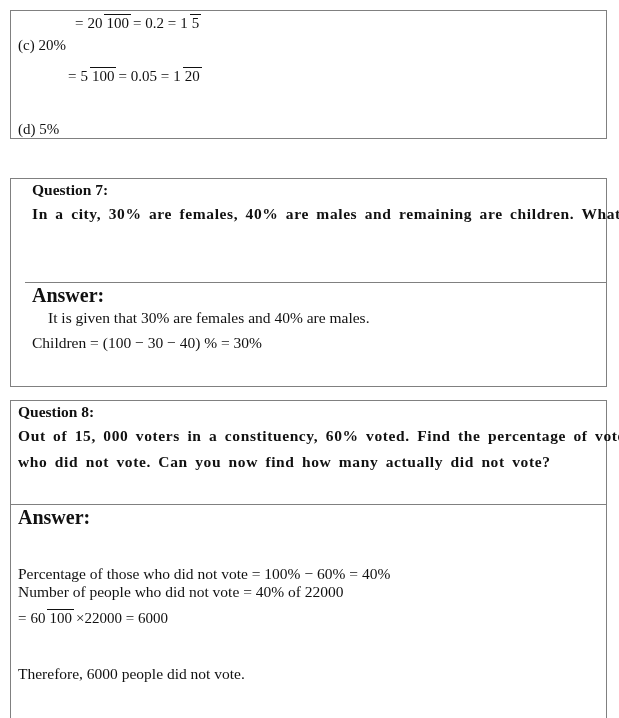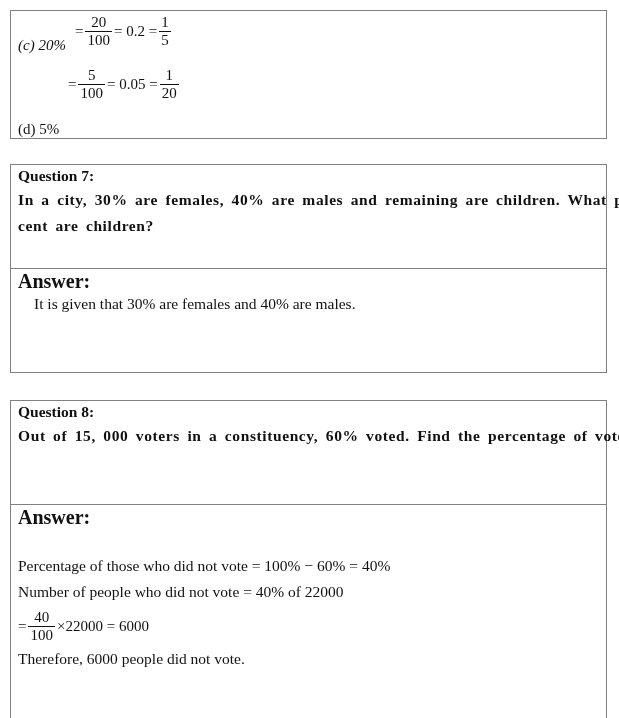--- a/index.html
+++ b/index.html
@@ -75,21 +75,20 @@
     .math {
       position: absolute;
       display: inline-flex;
       align-items: center;
       font-family: "Liberation Serif", "DejaVu Serif", serif;
       font-size: 15px;
       white-space: nowrap;
     }
     .frac {
       display: inline-flex;
-      flex-direction: column;
       align-items: center;
       margin: 0 2px;
       line-height: 17px;
     }
     .frac .num {
       padding: 0 2px;
     }
     .frac .den {
       border-top: 1px solid #111;
       padding: 0 2px;
@@ -109,65 +108,66 @@
     <span class="frac">
       <span class="num">20</span>
       <span class="den">100</span>
     </span>
     <span>= 0.2 =</span>
     <span class="frac">
       <span class="num">1</span>
       <span class="den">5</span>
     </span>
   </div>
-  <div class="optlabel" style="left:7px; top:26px;font-style:italic;">(c) 20%</div>
+  <div class="optlabel" style="left:7px; top:26px;">(c) 20%</div>
 
   <div class="math" style="left:57px; top:56px;">
     <span>=</span>
     <span class="frac">
       <span class="num">5</span>
       <span class="den">100</span>
     </span>
     <span>= 0.05 =</span>
     <span class="frac">
       <span class="num">1</span>
       <span class="den">20</span>
     </span>
   </div>
   <div class="optlabel" style="left:7px; top:78px;margin-top:32px;">(d) 5%</div>
 </div>
 
-<div class="box" style="top:164px; height:209px;">
+<div class="box" style="top:178px; height:209px;padding-left:14px;">
   <div class="section" style="height:103px;">
     <div class="qlabel" style="top:2px;">Question 7:</div>
     <div class="qtext" style="top:22px;">
       <span class="line">In a city, 30% are females, 40% are males and remaining are children. What per</span>
-      <span class="line last">cent are children?</span>
     </div>
   </div>
   <div class="section divider" style="height:104px;">
     <div class="anslabel" style="top:1px;">Answer:</div>
     <div class="ansline" style="top:26px;margin-left:16px;">It is given that 30% are females and 40% are males.</div>
+    <div class="ansline" style="top:51px;">Children = (100 − 30 − 40) % = 30%</div>
   </div>
 </div>
 
 <div class="box" style="top:400px; height:328px;text-decoration:underline;">
   <div class="section" style="height:103px;">
     <div class="qlabel" style="top:2px;">Question 8:</div>
     <div class="qtext" style="top:22px;">
       <span class="line">Out of 15, 000 voters in a constituency, 60% voted. Find the percentage of voters</span>
+      <span class="line last">who did not vote. Can you now find how many actually did not vote?</span>
     </div>
   </div>
   <div class="section divider" style="height:203px;">
     <div class="anslabel" style="top:1px;">Answer:</div>
-    <div class="ansline" style="top:52px;text-align:right;">Percentage of those who did not vote = 100% − 60% = 40%</div>
+    <div class="ansline" style="top:60px;text-align:right;">Percentage of those who did not vote = 100% − 60% = 40%</div>
     <div class="ansline" style="top:78px;">Number of people who did not vote = 40% of 22000</div>
     <div class="math" style="left:7px; top:104px;">
       <span>=</span>
       <span class="frac">
-        <span class="num">40</span>
+        <span class="num">60</span>
         <span class="den">100</span>
       </span>
       <span>×22000 = 6000</span>
     </div>
-    <div class="ansline" style="top:145px;text-align:center;">Therefore, 6000 people did not vote.</div>
+    <div class="ansline" style="top:160px;text-align:center;">Therefore, 6000 people did not vote.</div>
   </div>
 </div>
 
 </body></html>

